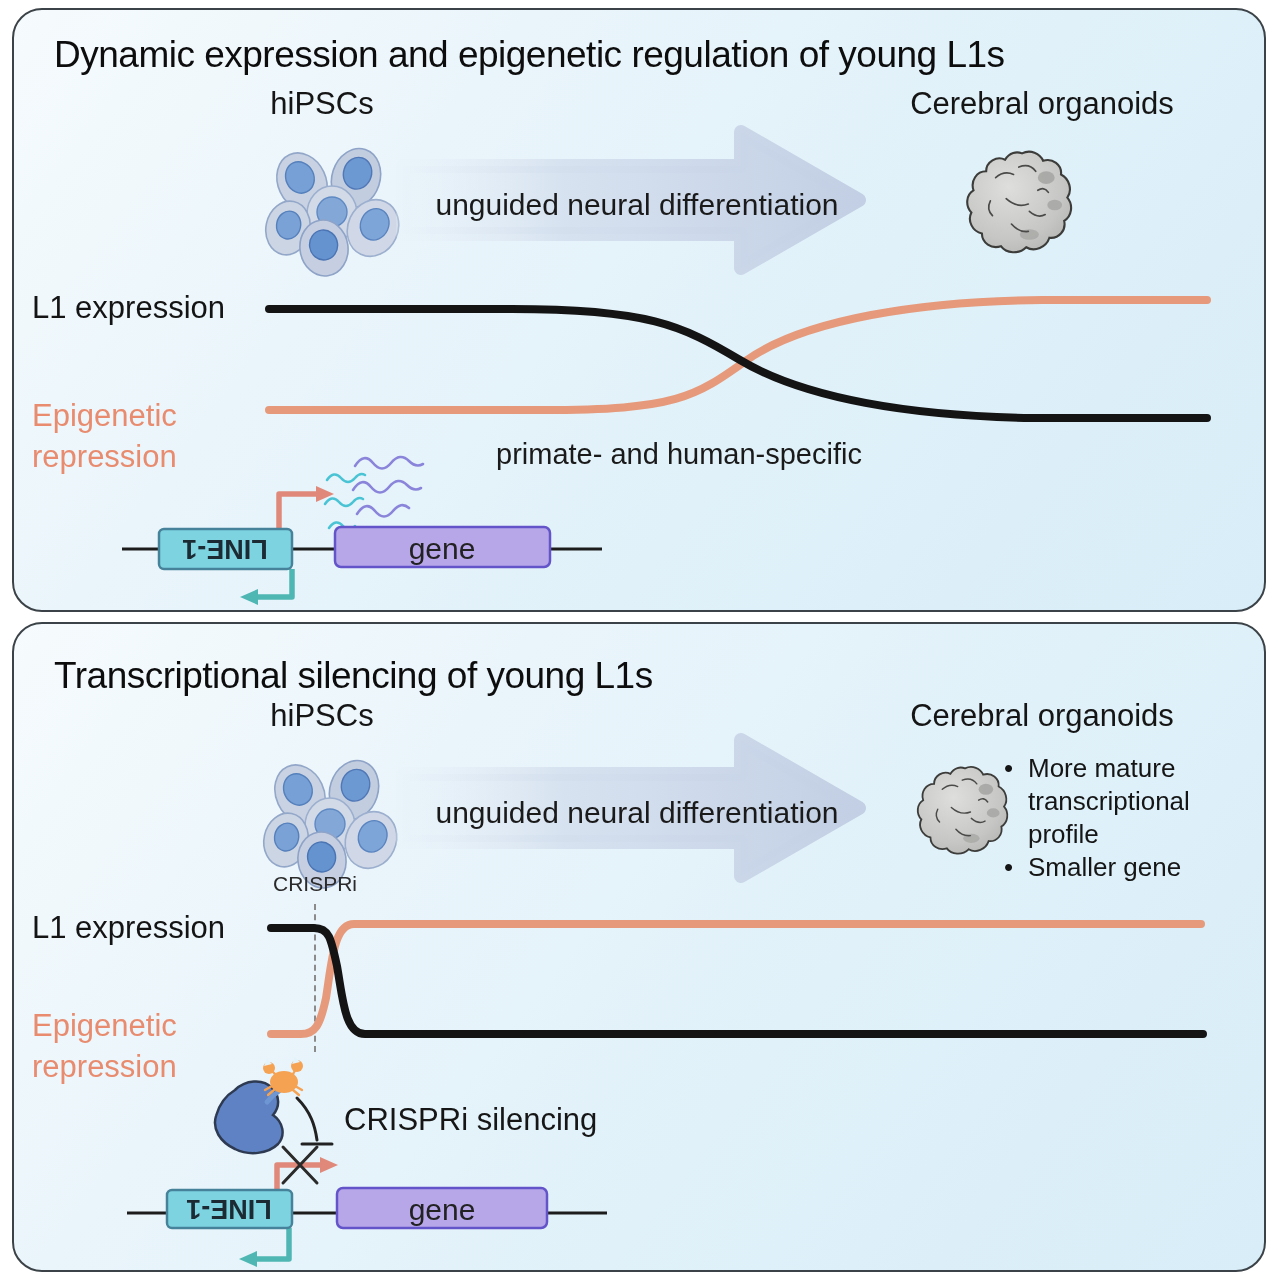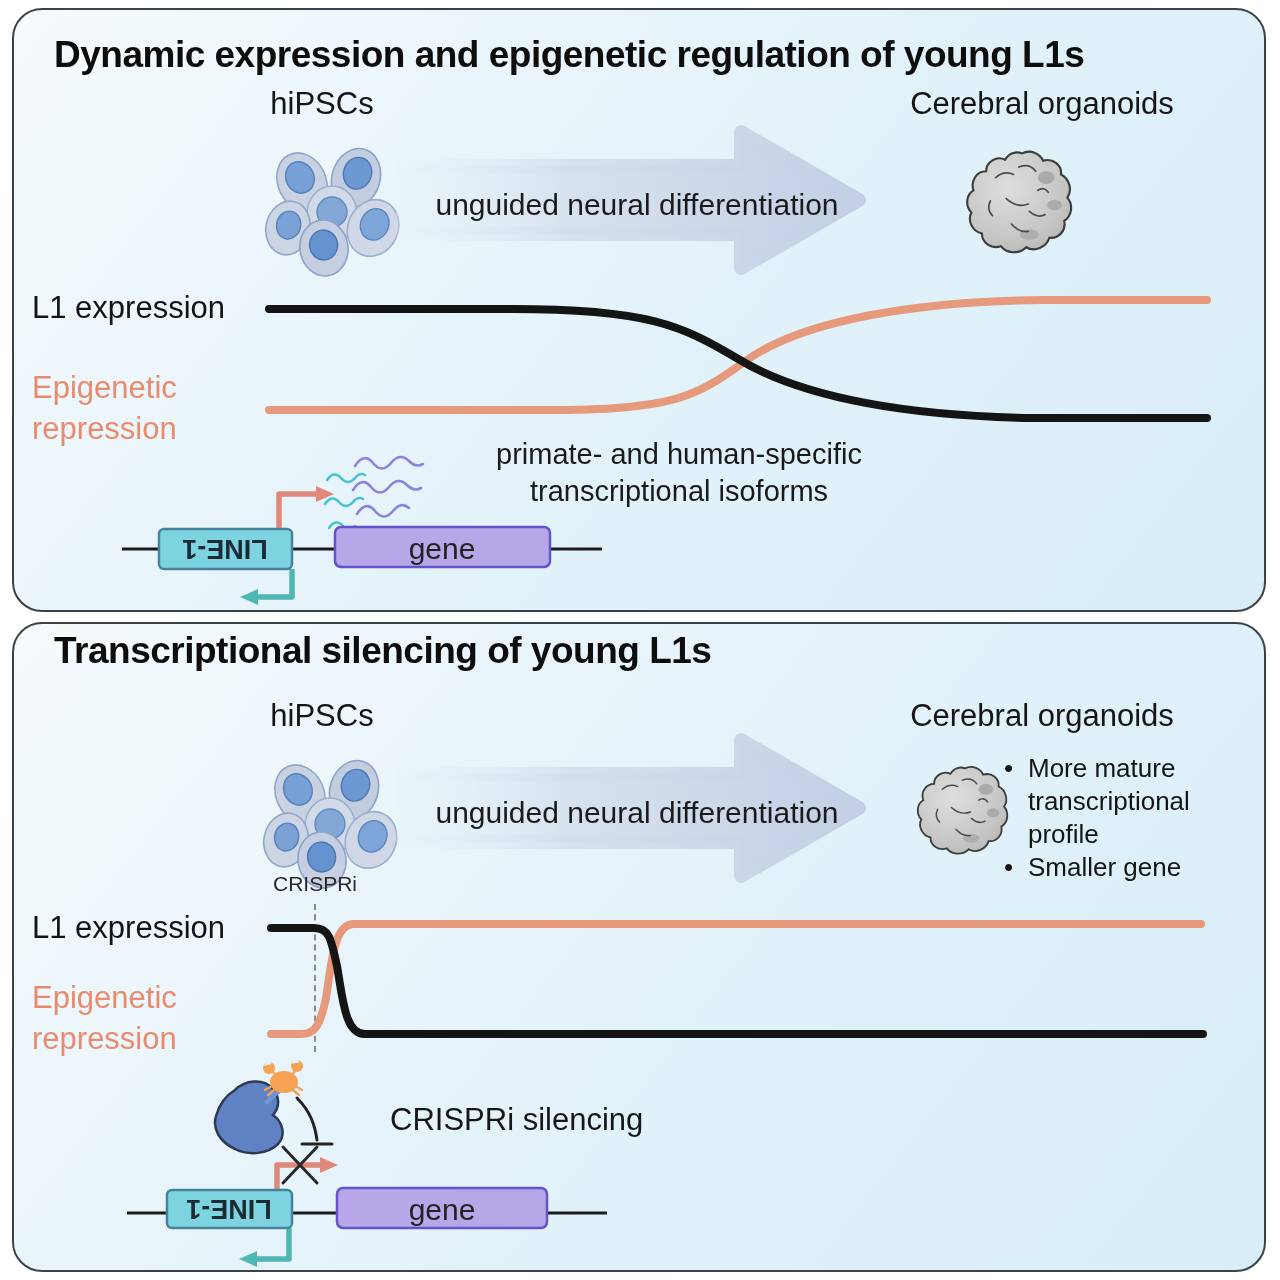--- a/index.html
+++ b/index.html
@@ -8,29 +8,29 @@
     font-family:"Liberation Sans", sans-serif;color:#111;overflow:hidden;
   }
   .panel{
     position:absolute;left:12px;width:1254px;
     border:2px solid #3c4348;border-radius:30px;box-sizing:border-box;
     background:linear-gradient(128deg,#f6fbfd 0%,#eaf5fb 30%,#e0f1f9 62%,#d8edf8 100%);
   }
   #panel1{top:8px;height:604px;}
   #panel2{top:622px;height:650px;}
   .abs{position:absolute;}
-  .panel-title{font-size:37px;font-weight:700;letter-spacing:-0.5px;color:#0d0d0d;white-space:nowrap;}
+  .panel-title{font-size:37px;font-weight:400;letter-spacing:-0.5px;color:#0d0d0d;white-space:nowrap;}
   .section-header{font-size:31px;color:#151515;white-space:nowrap;transform:translateX(-50%);}
   .arrow-label{font-size:30px;color:#1a1a1a;white-space:nowrap;transform:translateX(-50%);}
   .curve-label{font-size:31px;line-height:1.32;color:#141414;}
-  .curve-label.salmon{color:#e88b6e;}
+  .curve-label.salmon{color:#e88b6e;margin-top:28px;}
   .iso-text{font-size:29px;line-height:1.26;color:#1a1a1a;text-align:center;}
   .crispri-tick{font-size:21px;color:#2a2a2a;transform:translateX(-50%);white-space:nowrap;}
   .dash-line{border-left:2px dashed #8b8b8b;width:0;}
-  .silencing-label{font-size:31px;color:#161616;white-space:nowrap;margin-left:46px;}
+  .silencing-label{font-size:31px;color:#161616;white-space:nowrap;}
   .bullets{font-size:26px;line-height:1.27;color:#151515;width:258px;}
   .bullet-item{display:flex;}
   .bullet-dot{width:24px;flex:0 0 24px;}
   svg text{font-family:"Liberation Sans", sans-serif;}
 </style>
 </head>
 <body>
 
 <svg width="0" height="0" style="position:absolute">
   <defs>
@@ -118,38 +118,37 @@
       <path d="M40,76 q9,-14 18,-3 q9,11 18,0 q8,-10 16,-3"></path>
     </g>
     <g fill="none" stroke="#4ac4d4" stroke-width="2.6" stroke-linecap="round">
       <path d="M10,42 q7,-10 14,-2 q7,8 14,0 q5,-6 10,-3"></path>
       <path d="M8,66 q7,-10 14,-2 q7,8 14,0 q5,-6 10,-3"></path>
       <path d="M12,90 q7,-10 14,-2 q7,8 12,0"></path>
     </g>
   </svg>
   <div class="abs iso-text" style="left:440px;top:426px;width:450px;">
     <div>primate- and human-specific</div>
-    <div>transcriptional isoforms</div>
   </div>
 
   <svg class="abs" style="left:98px;top:467px;" width="500" height="140" viewBox="0 0 500 140">
     <line x1="10" y1="72" x2="490" y2="72" stroke="#1c1c1c" stroke-width="3"></line>
     <path d="M167,52 V17 H204" fill="none" stroke="#e0897b" stroke-width="5.5" stroke-linejoin="round"></path>
     <polygon points="204,9 204,25 222,17" fill="#e0897b"></polygon>
     <path d="M180,92 V120 H146" fill="none" stroke="#4fb7b3" stroke-width="5.5" stroke-linejoin="round"></path>
     <polygon points="146,112 146,128 128,120" fill="#4fb7b3"></polygon>
     <rect x="47" y="52" width="133" height="40" rx="5" fill="#7dd3e0" stroke="#46839b" stroke-width="2.5"></rect>
     <text x="113" y="72" transform="rotate(180 113 72)" font-size="27" font-weight="bold" fill="#1b2a33" text-anchor="middle" dominant-baseline="central">LINE-1</text>
     <rect x="223" y="50" width="215" height="40" rx="6" fill="#b8a7e8" stroke="#6355c9" stroke-width="2.5"></rect>
     <text x="330" y="71" font-size="30" fill="#222" text-anchor="middle" dominant-baseline="central">gene</text>
   </svg>
 </div>
 
 <div id="panel2" class="panel">
-  <div class="abs panel-title" style="left:40px;top:6px;">Transcriptional silencing of young L1s</div>
+  <div class="abs panel-title" style="left:40px;top:31px;">Transcriptional silencing of young L1s</div>
 
   <div class="abs section-header" style="left:308px;top:74px;">hiPSCs</div>
   <div class="abs section-header" style="left:1028px;top:74px;">Cerebral organoids</div>
 
   <svg class="abs" style="left:238px;top:126px;" width="155" height="140" viewBox="0 0 155 140">
     <g>
       <g transform="translate(48,44) rotate(-25)">
           <ellipse rx="24" ry="30" fill="#c8d2e3" stroke="#93a7c9" stroke-width="1.6"></ellipse>
           <ellipse cy="-5" rx="14" ry="16" fill="#76a0d6" stroke="#5580bc" stroke-width="1.4"></ellipse>
         </g>

